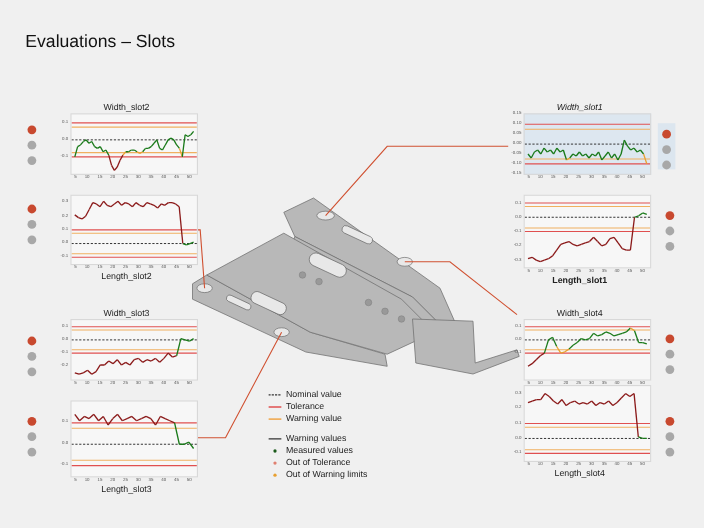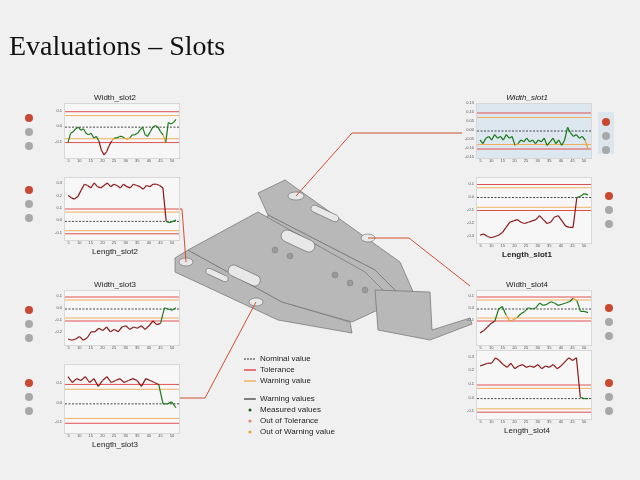--- a/index.html
+++ b/index.html
@@ -1,17 +1,17 @@
 <!DOCTYPE html>
 <html><head>
 <meta charset="utf-8">
 <style>
   html,body{margin:0;padding:0;}
   body{width:640px;height:480px;background:#f0f0f0;position:relative;overflow:hidden;font-family:"Liberation Sans",sans-serif;}
-  .title{position:absolute;left:9px;top:30px;font-size:28px;color:#111;font-family:Liberation Serif, serif;}
+  .title{position:absolute;left:23px;top:30px;font-size:16px;color:#111;}
   .chart{position:absolute;}
   .chart .ctitle{position:absolute;width:100%;text-align:center;font-size:8px;color:#222;}
   .chart .bottomlabel{position:absolute;width:100%;text-align:center;font-size:8px;color:#222;}
   .plot{position:absolute;background:#f7f7f7;border:1px solid #d8d8d8;}
   .plot.hl{background:#dde7f0;}
   .plot svg{position:absolute;left:0;top:0;}
   .ytick{position:absolute;font-size:4px;color:#555;text-align:right;width:14px;}
   .xticks{position:absolute;font-size:4px;color:#555;}
   .lights{position:absolute;width:14px;}
   .lights.hl{background:#dce6ef;}
@@ -641,15 +641,15 @@
         </svg>
       </span>
       <span>Out of Tolerance</span>
     </div>
   <div class="row">
       <span class="sym">
         <svg width="4" height="4">
           <circle cx="2" cy="2" r="1.5" fill="#e8a030"></circle>
         </svg>
       </span>
-      <span>Out of Warning value</span>
+      <span>Out of Warning limits</span>
     </div>
 </div>
 
 </body></html>

